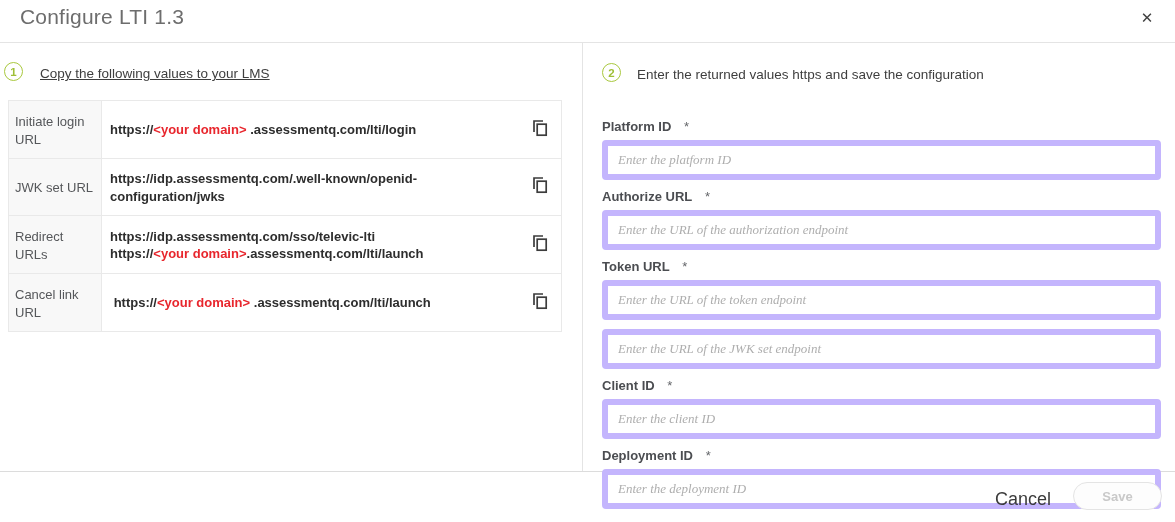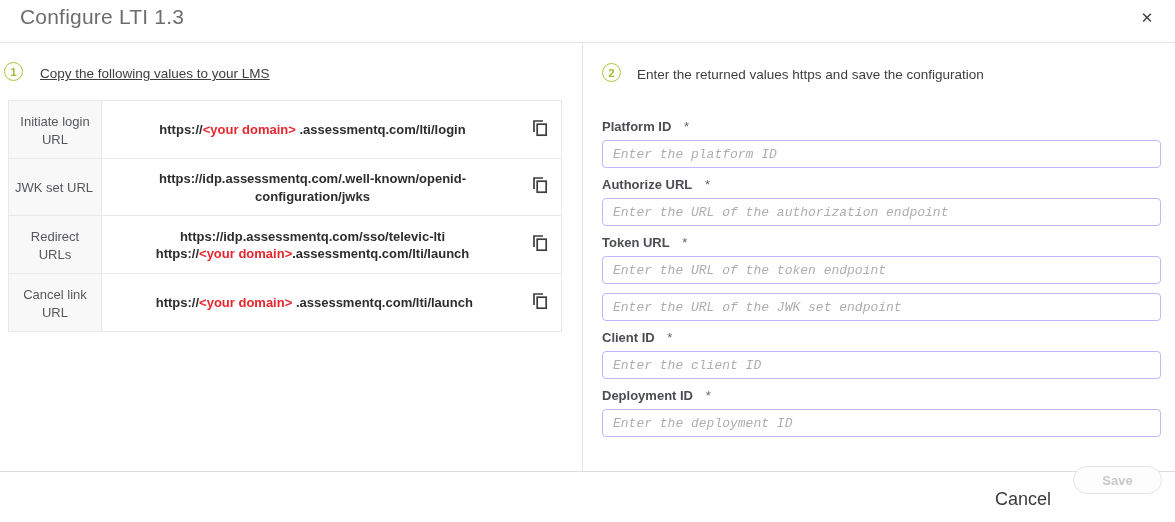--- a/index.html
+++ b/index.html
@@ -34,21 +34,21 @@
   }
   .step1-circle { left: 4px; top: 62px; }
   .step2-circle { left: 602px; top: 63px; }
   .step-text { position: absolute; font-size: 13.5px; color: #3e3e3e; }
   .step1-text { left: 40px; top: 66px; text-decoration: underline; }
   .step2-text { left: 637px; top: 67px; }
 
   
   .lti-table {
     position: absolute; left: 8px; top: 100px; width: 554px;
-    border: 1px solid #e9e9e9; background: #fff; text-align: center;
+    border: 1px solid #e9e9e9; background: #fff;
   }
   .lti-row { display: flex; min-height: 57px; border-bottom: 1px solid #e9e9e9; }
   .lti-row:last-child { border-bottom: none; }
   .cell-label {
     width: 93px; flex: 0 0 93px; background: #f8f8f8; border-right: 1px solid #e9e9e9;
     padding: 12px 6px 10px 6px; font-size: 13px; color: #55575a; line-height: 1.35;
     display: flex; align-items: center;
   }
   .cell-value {
     flex: 1 1 auto; padding: 10px 4px 9px 8px; display: flex; flex-direction: column; justify-content: center;
@@ -62,34 +62,34 @@
     flex: 0 0 42px; display: flex; align-items: center; justify-content: center; cursor: pointer;
   }
 
   
   .fields { position: absolute; left: 602px; top: 115px; width: 559px; padding-top: 4px; }
   .field-block { margin-bottom: 9px; }
   .field-label-row { height: 16px; line-height: 16px; margin-bottom: 5px; font-size: 13px; }
   .field-label { font-weight: 700; color: #4b4d51; }
   .field-required { margin-left: 9px; color: #64666a; font-weight: 400; }
   .field-input {
-    width: 100%; height: 28px; border: 1px solid #c4b5fd; border-radius: 4px;
+    width: 100%; height: 40px; border: 6px solid #c4b5fd; border-radius: 4px;
     padding: 0 10px; font-size: 13px; color: #3f3f3f; background: #fff; outline: none;
-    font-family: Liberation Mono, monospace;
+    font-family: Liberation Serif, serif;
   }
   .field-input::placeholder { color: #aeaeae; font-style: italic; opacity: 1; }
 
   
   .cancel-btn {
     position: absolute; left: 985px; top: 485px; background: none; border: none;
     font-size: 18px; color: #3b3b3b; cursor: pointer; padding: 4px 10px;
     font-family: inherit;
   }
   .save-btn {
-    position: absolute; left: 1073px; top: 466px; width: 89px; height: 28px;
+    position: absolute; left: 1073px; top: 482px; width: 89px; height: 28px;
     border: 1px solid #e4e4e4; border-radius: 14px; background: #fdfdfd;
     font-size: 13px; font-weight: 700; color: #c9c9c9; cursor: default;
     font-family: inherit;
   }
 </style>
 </head>
 <body>
 
 <div class="dialog">
 

